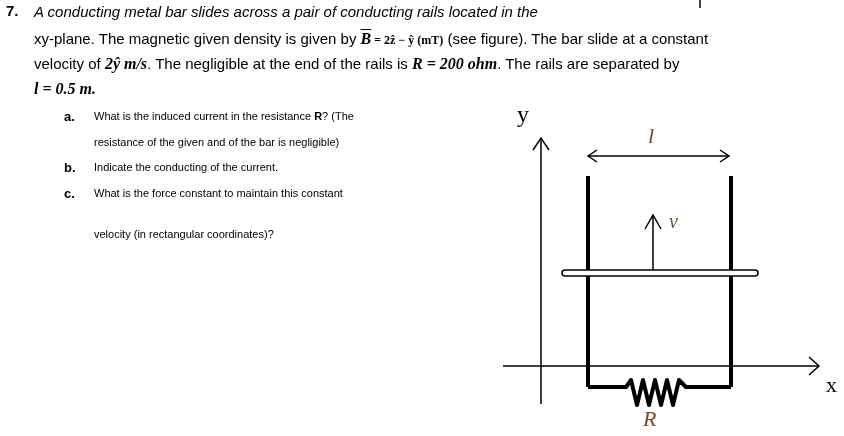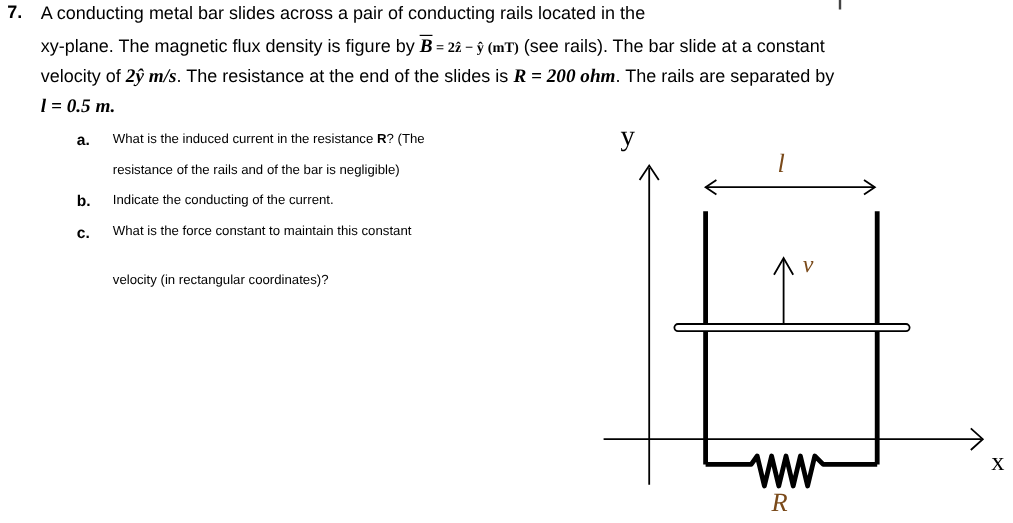--- a/index.html
+++ b/index.html
@@ -12,41 +12,41 @@
   .sub-label { font-weight:bold; position:absolute; font-size:13px; }
   .sub-text { position:absolute; font-size:11px; white-space:nowrap; line-height:20px; }
   svg { position:absolute; left:0; top:0; }
   .serif { font-family:"Liberation Serif", serif; }
 </style>
 </head>
 <body>
 
 <span class="qnum">7.</span>
 
-<div class="line" style="left:34px; top:2px;">
+<div class="line" style="left:34px; top:2px;font-style:italic;">
   <span>A conducting metal bar slides across a pair of conducting rails located in the</span>
 </div>
 
 <div class="line" style="left:34px; top:29px;">
-  <span>xy-plane.  The magnetic flux density is figure by </span><span class="m" style="text-decoration:overline;">B</span><span class="mb"> = 2ẑ − ŷ (mT)</span><span> (see rails).  The bar slide at a constant</span>
+  <span>xy-plane.  The magnetic given density is given by </span><span class="m" style="text-decoration:overline;">B</span><span class="mb"> = 2ẑ − ŷ (mT)</span><span> (see figure).  The bar slide at a constant</span>
 </div>
 
 <div class="line" style="left:34px; top:54px;">
-  <span>velocity of </span><span class="m">2ŷ m/s</span><span>.  The resistance at the end of the slides is </span><span class="m">R = 200 ohm</span><span>.  The rails are separated by</span>
+  <span>velocity of </span><span class="m">2ŷ m/s</span><span>.  The negligible at the end of the rails is </span><span class="m">R = 200 ohm</span><span>.  The rails are separated by</span>
 </div>
 
 <div class="line" style="left:34px; top:79px;">
   <span class="m">l = 0.5 m.</span>
 </div>
 
 <span class="sub-label" style="left:64px; top:109px;">a.</span>
 <div class="sub-text" style="left:94px; top:106px;">
   <span>What is the induced current in the resistance </span><b>R</b><span>?  (The</span>
 </div>
-<div class="sub-text" style="left:94px; top:132px;">resistance of the rails and of the bar is negligible)</div>
+<div class="sub-text" style="left:94px; top:132px;">resistance of the given and of the bar is negligible)</div>
 
 <span class="sub-label" style="left:64px; top:160px;">b.</span>
 <div class="sub-text" style="left:94px; top:157px;">Indicate the conducting of the current.</div>
 
 <span class="sub-label" style="left:64px; top:186px;">c.</span>
 <div class="sub-text" style="left:94px; top:183px;">What is the force constant to maintain this constant</div>
 <div class="sub-text" style="left:94px; top:224px;">velocity (in rectangular coordinates)?</div>
 
 <svg width="844" height="436">
 

